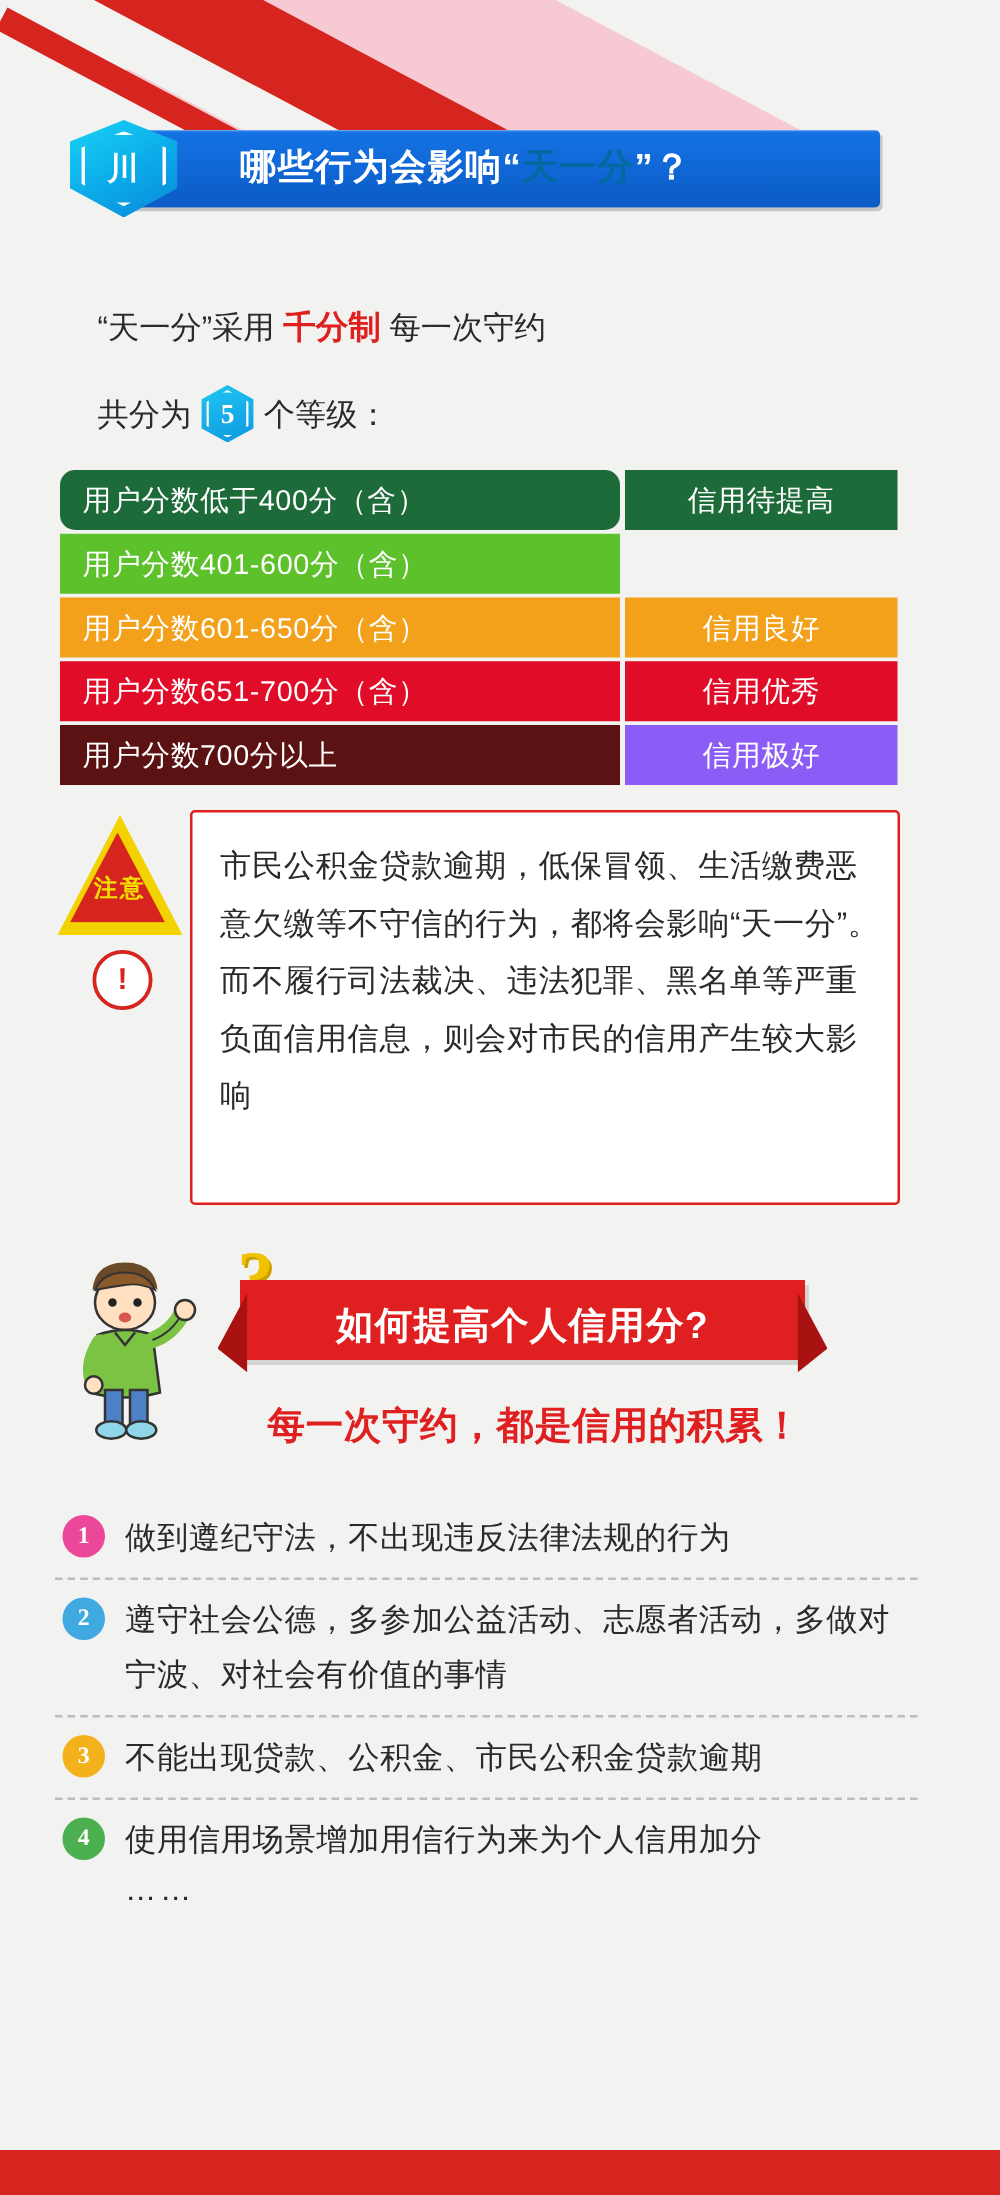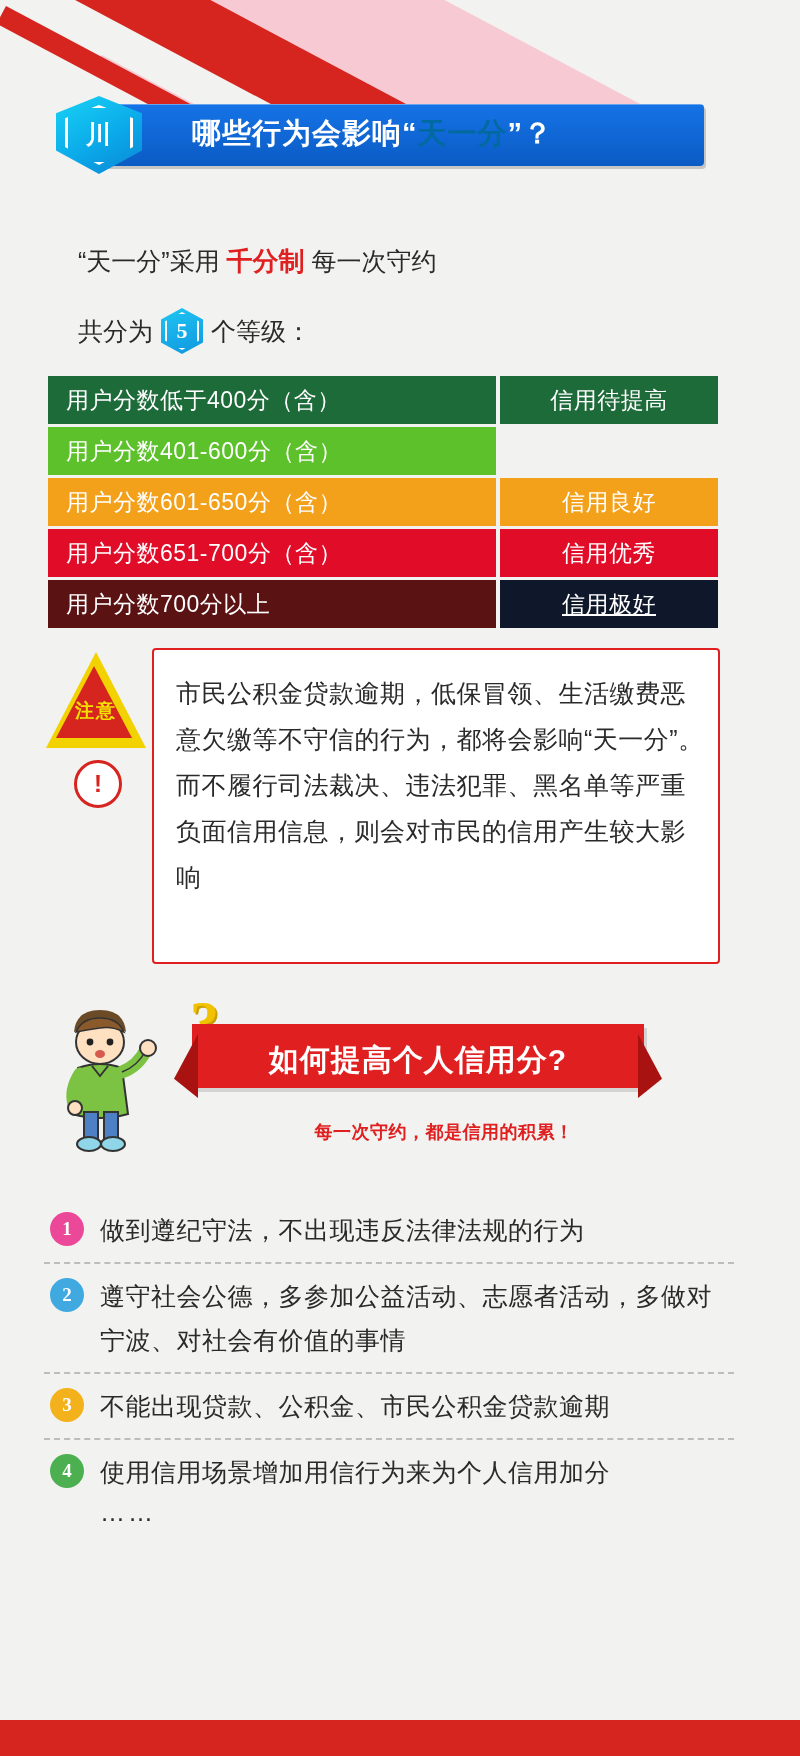--- a/index.html
+++ b/index.html
@@ -323,23 +323,23 @@
     color: #f2c200;
     font-weight: bold;
     font-family: "Liberation Serif", serif;
     text-shadow: 2px 2px 0 #caa000;
   }
   .howto-sub {
     position: absolute;
     left: 170px;
     top: 132px;
     width: 460px;
-    text-align: center;
+    text-align: left;
     color: #e02020;
-    font-size: 18px;
+    font-size: 30px;
     font-weight: bold;
     letter-spacing: 0.5px;
   }
 
   
   .boy { position: absolute; left: 44px; top: 998px; width: 118px; height: 160px; }
 
   
   .steps {
     position: absolute;
@@ -432,37 +432,37 @@
     <span class="hexnum">
       <span class="bg"></span>
         <span class="bd"></span>
       <span class="t">5</span>
     </span>
     <span>个等级：</span>
   </div>
 
   <div class="levels">
     <div class="lv-row">
-      <div class="lv-left" style="background: rgb(30, 107, 58);">用户分数低于400分（含）</div>
+      <div class="lv-left" style="background: rgb(30, 107, 58); border-radius: 12px;">用户分数低于400分（含）</div>
       <div class="lv-right" style="background: rgb(30, 107, 58);">信用待提高</div>
     </div>
     <div class="lv-row">
       <div class="lv-left" style="background: rgb(92, 193, 42);">用户分数401-600分（含）</div>
     </div>
     <div class="lv-row">
       <div class="lv-left" style="background: rgb(243, 160, 27);">用户分数601-650分（含）</div>
       <div class="lv-right" style="background: rgb(243, 160, 27);">信用良好</div>
     </div>
     <div class="lv-row">
       <div class="lv-left" style="background: rgb(224, 12, 40);">用户分数651-700分（含）</div>
       <div class="lv-right" style="background: rgb(224, 12, 40);">信用优秀</div>
     </div>
     <div class="lv-row">
       <div class="lv-left" style="background: rgb(90, 18, 18);">用户分数700分以上</div>
-      <div class="lv-right" style="background: #0f172a; text-decoration: underline;">信用极好</div>
+      <div class="lv-right" style="background: #8b5cf6;">信用极好</div>
     </div>
   </div>
 
   <div class="notice">
     <div class="warn">
       <div class="warn-tri"></div>
       <div class="warn-tri-in"></div>
       <div class="warn-label">注意</div>
       <div class="warn-bang">!</div>
     </div>

